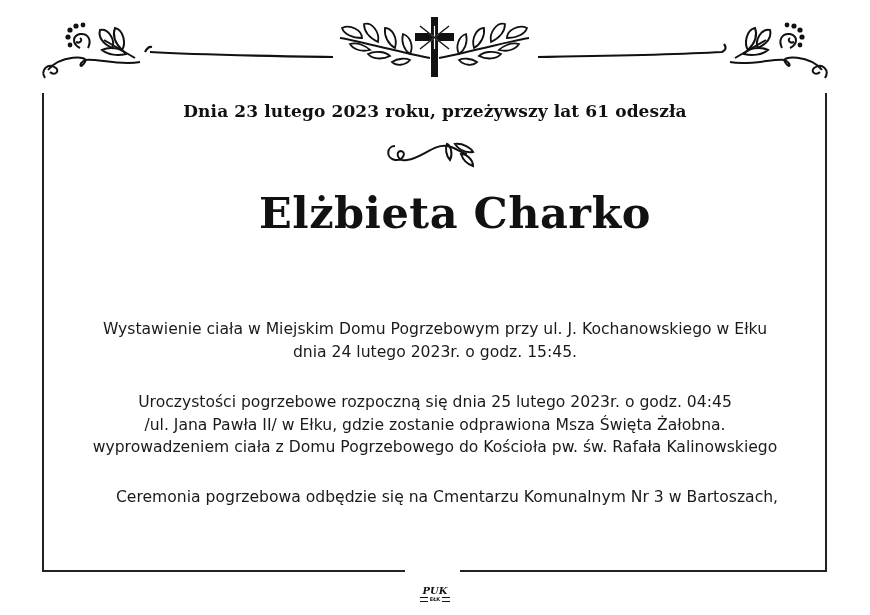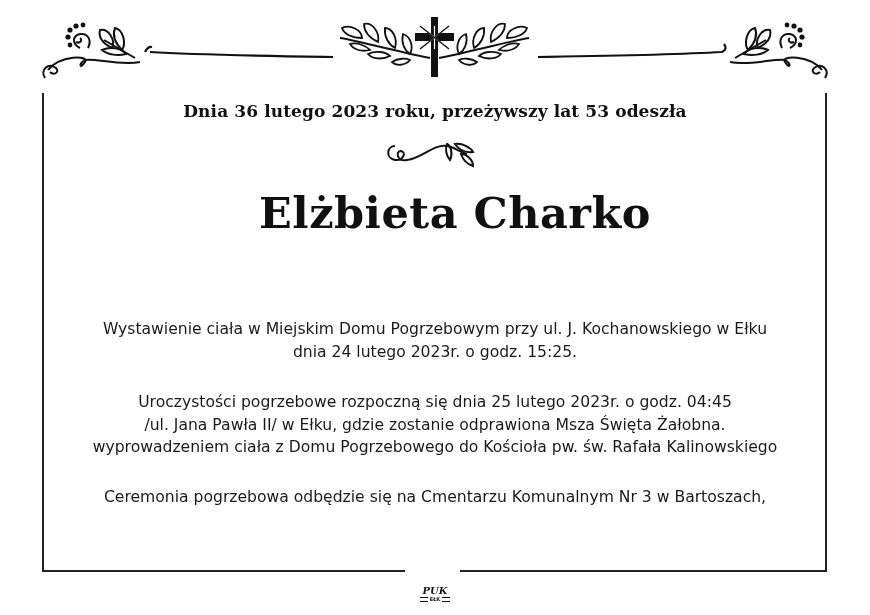--- a/index.html
+++ b/index.html
@@ -8,21 +8,21 @@
     .frame-right { position: absolute; left: 825px; top: 93px; width: 2px; height: 479px; background: #222; }
     .frame-bottom-l { position: absolute; left: 42px; top: 570px; width: 363px; height: 2px; background: #222; }
     .frame-bottom-r { position: absolute; left: 460px; top: 570px; width: 367px; height: 2px; background: #222; }
     .top-ornament { position: absolute; left: 0; top: 0; width: 870px; height: 95px; }
     .headline { position: absolute; left: 0; width: 870px; top: 101px; text-align: center; font-family: "DejaVu Serif", serif; font-weight: bold; font-size: 17px; letter-spacing: 0.1px; }
     .divider { position: absolute; left: 383px; top: 138px; width: 105px; height: 36px; }
     .name { position: absolute; left: 0; width: 870px; top: 188px; text-align: center; font-family: "DejaVu Serif", serif; font-weight: bold; font-size: 43px; letter-spacing: 0.5px; padding-left: 20px; }
     .para { position: absolute; left: 44px; width: 782px; text-align: center; font-family: "DejaVu Sans", sans-serif; font-size: 15.6px; line-height: 22.5px; color: #1a1a1a; }
     .p1 { top: 318px; }
     .p2 { top: 391px; }
-    .p3 { top: 486px; }
+    .p3 { top: 486px; padding-left: 12px; }
     .para span { display: block; white-space: nowrap; }
     .logo { position: absolute; left: 412px; top: 562px; width: 46px; height: 22px; text-align: center; margin-top: 23px; }
     .logo-main { display: block; font-family: "DejaVu Serif", serif; font-weight: bold; font-style: italic; font-size: 10px; line-height: 11px; }
     .logo-sub { display: flex; align-items: center; justify-content: center; gap: 2px; font-family: "DejaVu Sans", sans-serif; font-weight: bold; font-size: 5px; line-height: 6px; }
     .logo-sub i { display: inline-block; width: 8px; height: 3px; border-top: 1px solid #111; border-bottom: 1px solid #111; }
   </style>
 </head>
 <body>
 
 <svg class="top-ornament" viewBox="0 0 870 95" xmlns="http://www.w3.org/2000/svg">
@@ -100,36 +100,36 @@
       <path d="M392 62 C398 58, 406 58, 410 60 C405 66, 396 66, 392 62 Z"></path>
     </g>
   </g>
 </svg>
 
 <div class="frame-left"></div>
 <div class="frame-right"></div>
 <div class="frame-bottom-l"></div>
 <div class="frame-bottom-r"></div>
 
-<div class="headline">Dnia 36 lutego 2023 roku, przeżywszy lat 53 odeszła</div>
+<div class="headline">Dnia 23 lutego 2023 roku, przeżywszy lat 61 odeszła</div>
 
 <svg class="divider" viewBox="0 0 105 36" xmlns="http://www.w3.org/2000/svg">
   <g stroke="#111" stroke-width="2" fill="none">
     <path d="M12 8 C4 8, 2 20, 12 22 C20 23, 24 14, 18 13 C12 13, 14 24, 24 22 C40 20, 50 6, 64 8 C72 9, 76 14, 84 16"></path>
     <path d="M64 6 C68 8, 70 16, 67 22 C63 18, 62 10, 64 6 Z"></path>
     <path d="M72 6 C80 5, 88 10, 90 14 C82 15, 76 12, 72 6 Z"></path>
     <path d="M78 16 C84 16, 90 22, 90 28 C84 26, 80 22, 78 16 Z"></path>
   </g>
 </svg>
 
 <div class="name">Elżbieta Charko</div>
 
 <div class="para p1">
   <span>Wystawienie ciała w Miejskim Domu Pogrzebowym przy ul. J. Kochanowskiego w Ełku</span>
-  <span>dnia 24 lutego 2023r. o godz. 15:25.</span>
+  <span>dnia 24 lutego 2023r. o godz. 15:45.</span>
 </div>
 
 <div class="para p2">
   <span>Uroczystości pogrzebowe rozpoczną się dnia 25 lutego 2023r. o godz. 04:45</span>
   <span>/ul. Jana Pawła II/ w Ełku, gdzie zostanie odprawiona Msza Święta Żałobna.</span>
   <span>wyprowadzeniem ciała z Domu Pogrzebowego do Kościoła pw. św. Rafała Kalinowskiego</span>
 </div>
 
 <div class="para p3">
   <span>Ceremonia pogrzebowa odbędzie się na Cmentarzu Komunalnym Nr 3 w Bartoszach,</span>

